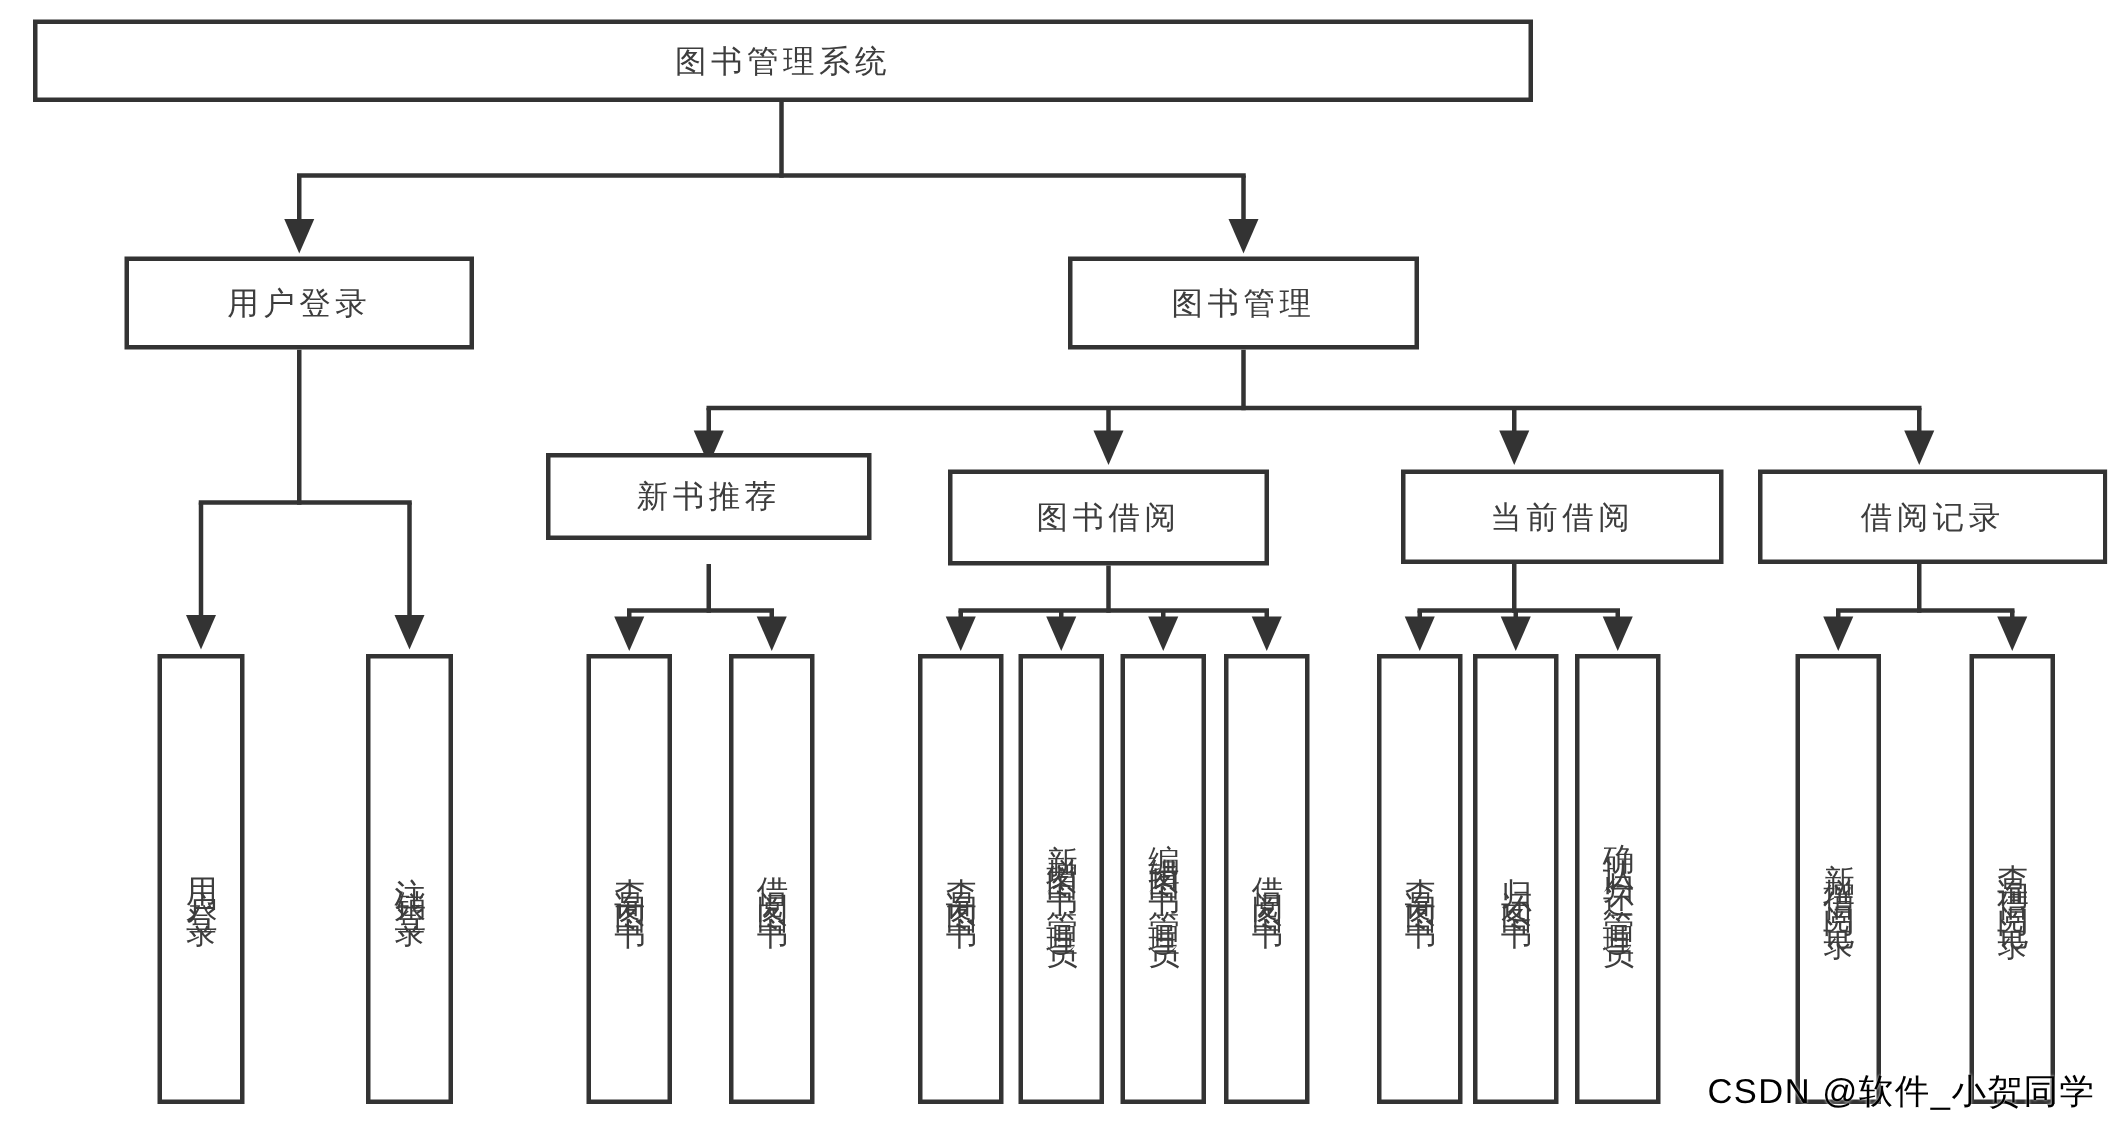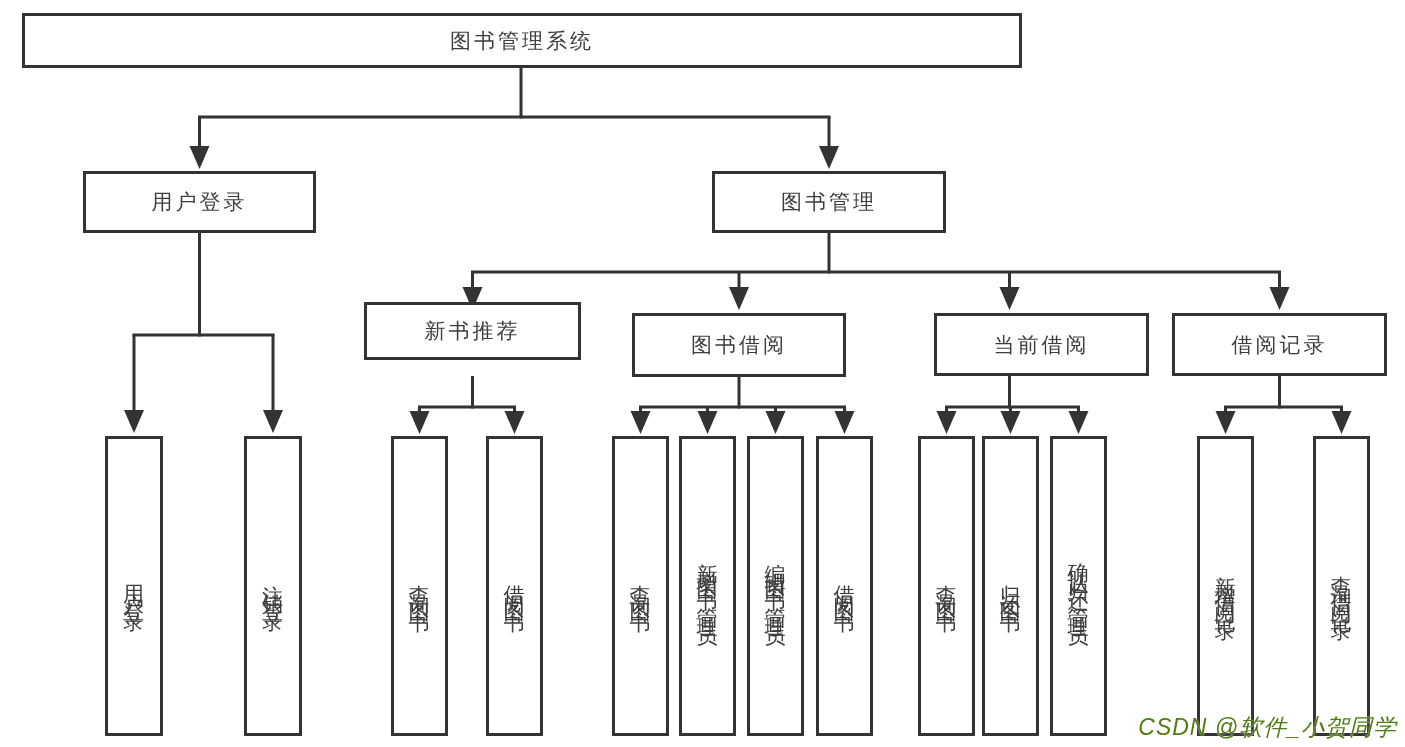--- a/index.html
+++ b/index.html
@@ -17,23 +17,22 @@
   }
   .node .lbl{
     color:#3d3d3d;font-size:21px;letter-spacing:3px;white-space:nowrap;
   }
   .leaf .lbl{
     writing-mode:vertical-rl;text-orientation:mixed;
     font-size:21px;letter-spacing:9px;line-height:1.1;white-space:normal;
   }
   .watermark{
     position:absolute;right:8px;bottom:4px;z-index:5;
-    color:#4d7c0f;font-size:23px;letter-spacing:1px;
+    color:#000000;font-size:23px;letter-spacing:1px;
     text-shadow:0 0 2px #ffffff;
-    font-style:italic;
   }
 </style>
 </head>
 <body>
 
 <div class="canvas">
 
   <svg class="wires" width="1405" height="747" viewBox="0 0 1405 747">
 
     <g>
@@ -123,21 +122,21 @@
 
   <div class="node" style="left:364px;top:302px;width:217px;height:58px">
     <span class="lbl">新书推荐</span>
   </div>
   <div class="node" style="left:632px;top:313px;width:214px;height:64px">
     <span class="lbl">图书借阅</span>
   </div>
   <div class="node" style="left:934px;top:313px;width:215px;height:63px">
     <span class="lbl">当前借阅</span>
   </div>
-  <div class="node" style="left:1172px;top:313px;width:215px;height:63px">
+  <div class="node" style="left:1172px;top:313px;width:233px;height:63px">
     <span class="lbl">借阅记录</span>
   </div>
 
   <div class="node leaf" style="left:105px;top:436px;width:58px;height:300px">
     <span class="lbl">用户登录</span>
   </div>
   <div class="node leaf" style="left:244px;top:436px;width:58px;height:300px">
     <span class="lbl">注销登录</span>
   </div>
 

